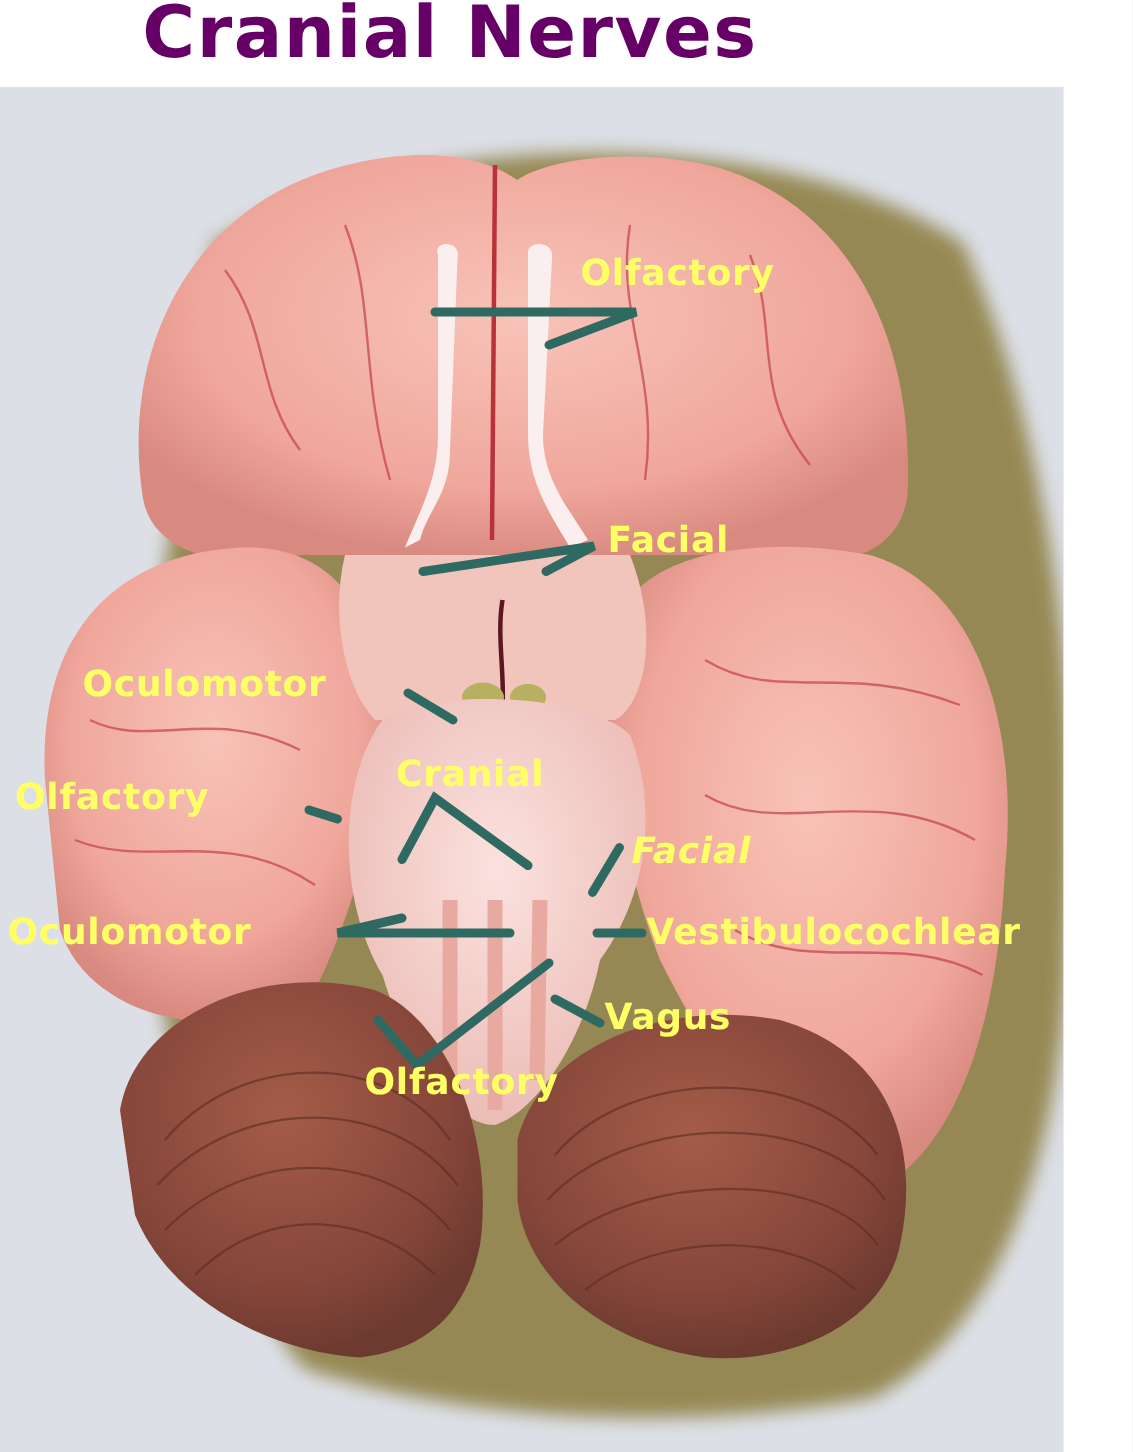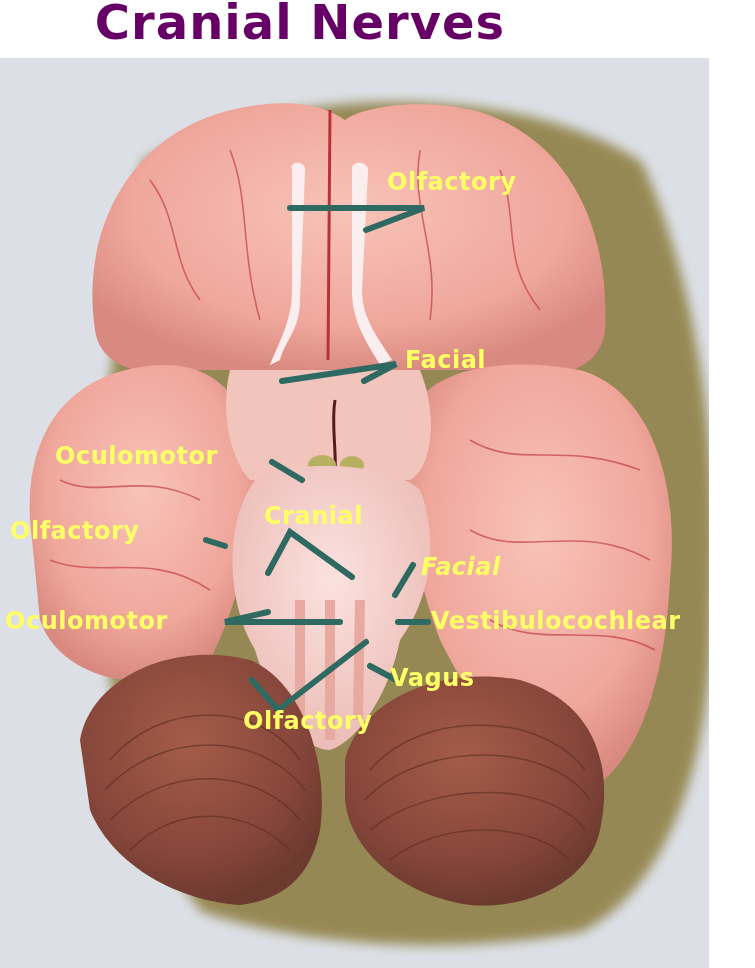--- a/index.html
+++ b/index.html
@@ -114,14 +114,14 @@
 </div>
 
 <div class="label" style="left:387px;top:166px;">Olfactory</div>
 <div class="label" style="left:405px;top:344px;">Facial</div>
 <div class="label" style="left:55px;top:440px;">Oculomotor</div>
 <div class="label" style="left:264px;top:500px;">Cranial</div>
 <div class="label" style="left:10px;top:515px;">Olfactory</div>
 <div class="label" style="left:421px;top:551px;font-style:italic;">Facial</div>
 <div class="label" style="left:5px;top:605px;">Oculomotor</div>
 <div class="label" style="left:431px;top:605px;">Vestibulocochlear</div>
-<div class="label" style="left:390px;top:662px;text-align:right;">Vagus</div>
+<div class="label" style="left:403px;top:662px;text-align:right;">Vagus</div>
 <div class="label" style="left:243px;top:705px;">Olfactory</div>
 
 </body></html>

